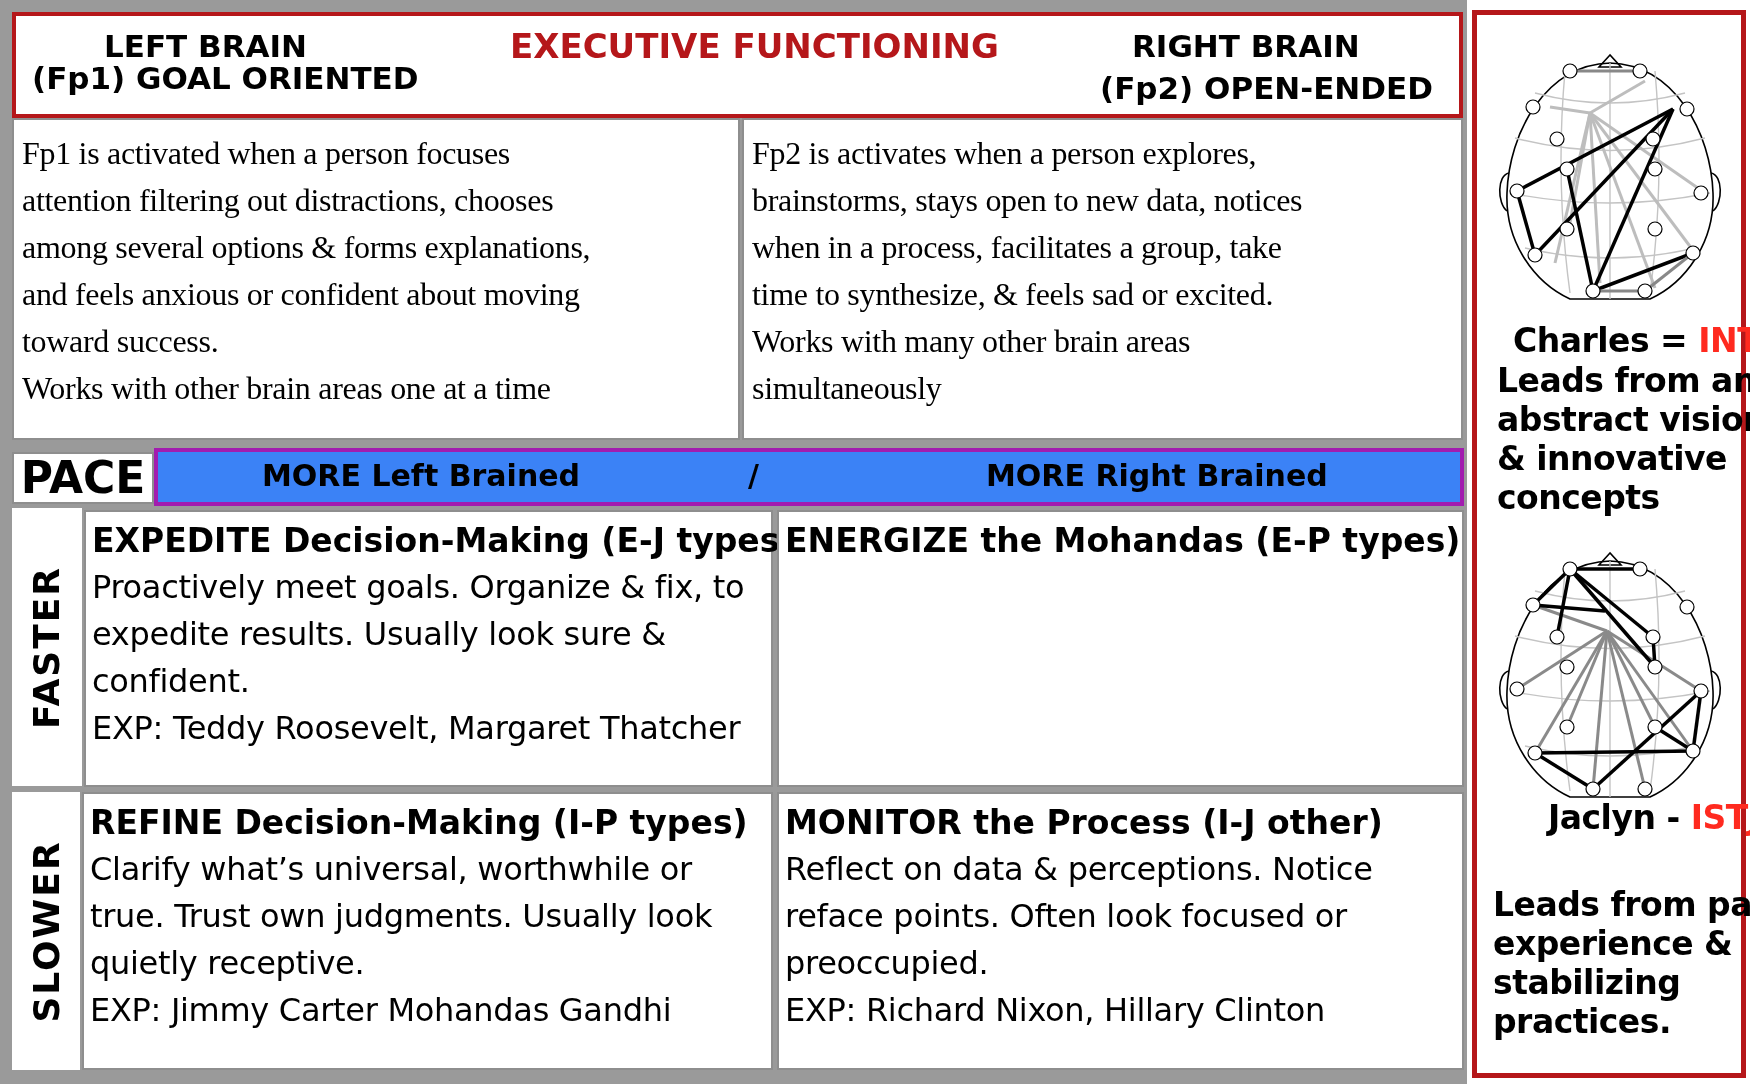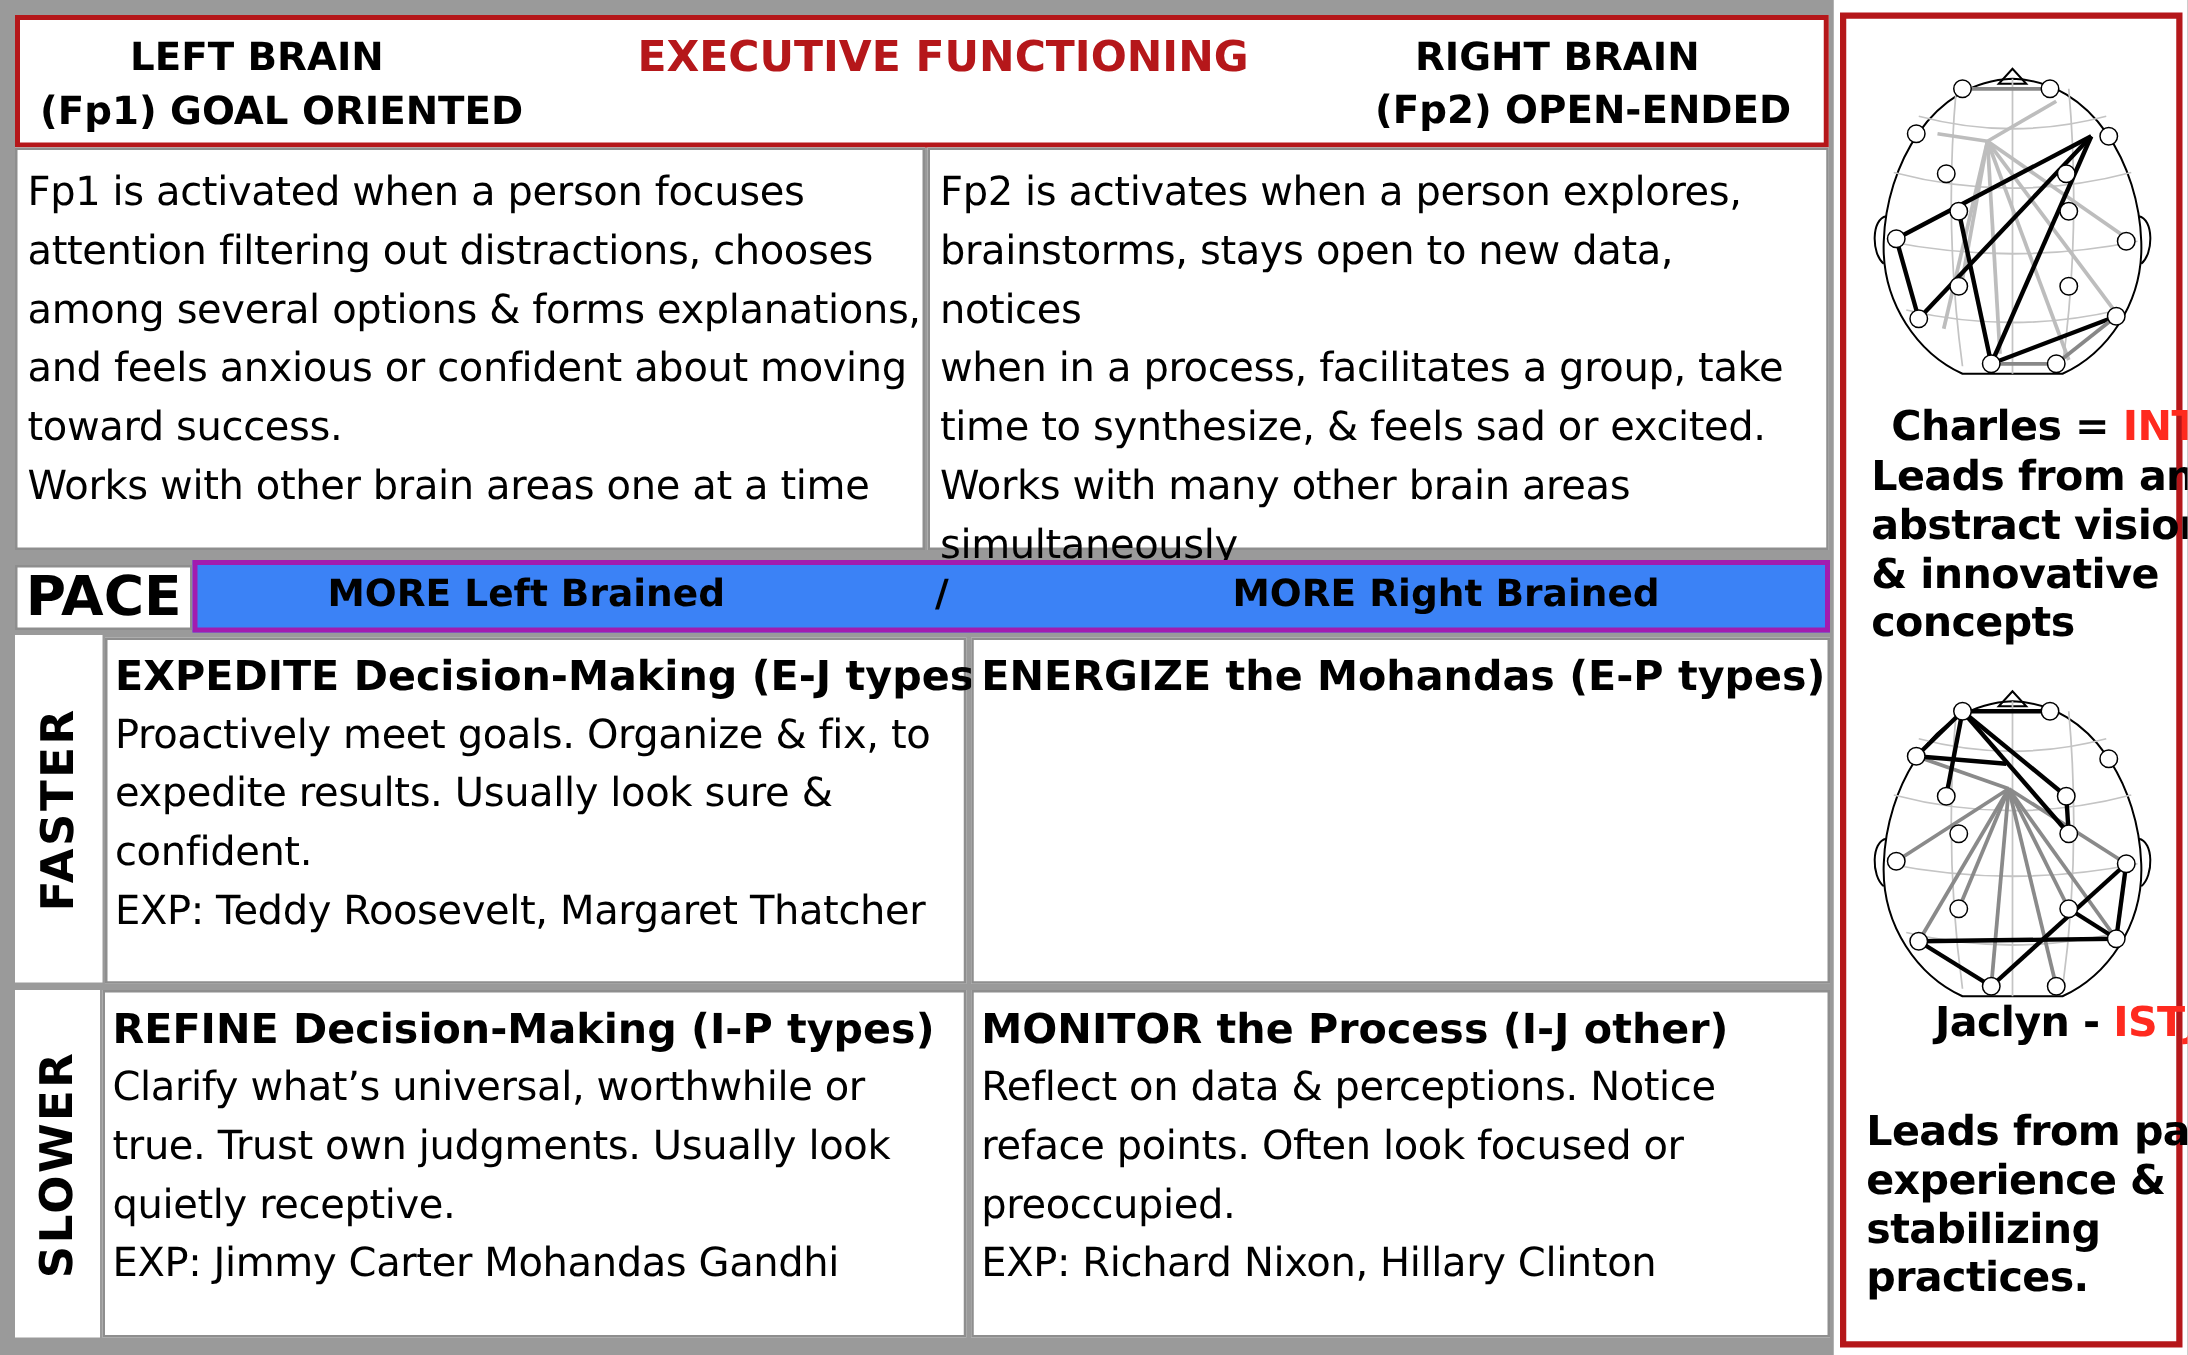--- a/index.html
+++ b/index.html
@@ -4,21 +4,21 @@
 <style>
   html,body{margin:0;padding:0;}
   body{width:1750px;height:1084px;background:#ffffff;position:relative;overflow:hidden;
        font-family:"DejaVu Sans",sans-serif;color:#000;}
   .abs{position:absolute;box-sizing:border-box;}
   .frame{left:0;top:0;width:1467px;height:1084px;background:#9a9a9a;}
   .header{left:12px;top:12px;width:1451px;height:106px;background:#fff;border:4px solid #b5171a;}
   .hdr-text{position:absolute;font-weight:bold;font-size:31px;line-height:44px;white-space:nowrap;}
   .hdr-title{color:#b5171a;font-size:34px;}
   .panel-inner{background:#fff;border:2px solid #8e8e8e;}
-  .body-text{font-size:32px;line-height:47px;white-space:pre-line;padding:10px 0 0 8px;letter-spacing:-0.3px;}
+  .body-text{font-size:32px;line-height:47px;white-space:pre-line;padding:10px 0 0 8px;letter-spacing:-0.3px;font-family:Liberation Serif, serif;}
   .pace-label{font-weight:bold;font-size:44px;line-height:48px;text-align:center;}
   .pace-bar{background:#3b82f6;border:4px solid #a21caf;}
   .pace-item{position:absolute;top:4px;font-weight:bold;font-size:30px;line-height:40px;white-space:nowrap;}
   .side-label{background:#fff;display:flex;align-items:center;justify-content:center;}
   .side-label span{display:block;transform:rotate(-90deg);font-weight:bold;font-size:36px;letter-spacing:2px;white-space:nowrap;}
   .quad-title{font-weight:bold;font-size:33px;line-height:46px;white-space:nowrap;}
   .quad-body{font-size:32px;line-height:47px;white-space:pre-line;letter-spacing:-0.3px;}
   .quad{padding:6px 0 0 6px;}
   .spell{text-decoration:underline wavy #d33;text-decoration-thickness:1px;text-underline-offset:4px;}
   .right-panel{left:1472px;top:10px;width:274px;height:1068px;background:#fff;border:5px solid #b5171a;}
@@ -26,21 +26,21 @@
   .caption .type{color:#ff2a1f;}
   .brain{position:absolute;}
 </style>
 </head>
 <body>
 
 <div class="abs frame"></div>
 
 <div class="abs header">
   <div class="hdr-text" style="left:88px;top:8px;">LEFT BRAIN</div>
-  <div class="hdr-text" style="left:16px;top:51px;">(Fp1)  GOAL ORIENTED</div>
+  <div class="hdr-text" style="left:16px;top:40px;">(Fp1)  GOAL ORIENTED</div>
   <div class="hdr-text hdr-title" style="left:494px;top:8px;">EXECUTIVE FUNCTIONING</div>
   <div class="hdr-text" style="left:1116px;top:8px;">RIGHT BRAIN</div>
   <div class="hdr-text" style="left:1084px;top:50px;">(Fp2) OPEN-ENDED</div>
 </div>
 
 <div class="abs panel-inner" style="left:12px;top:118px;width:728px;height:322px;">
   <div class="body-text">  Fp1 is activated when a person focuses
 attention  filtering out distractions, chooses
 among several options &amp; forms explanations,
 and feels anxious or confident about moving

